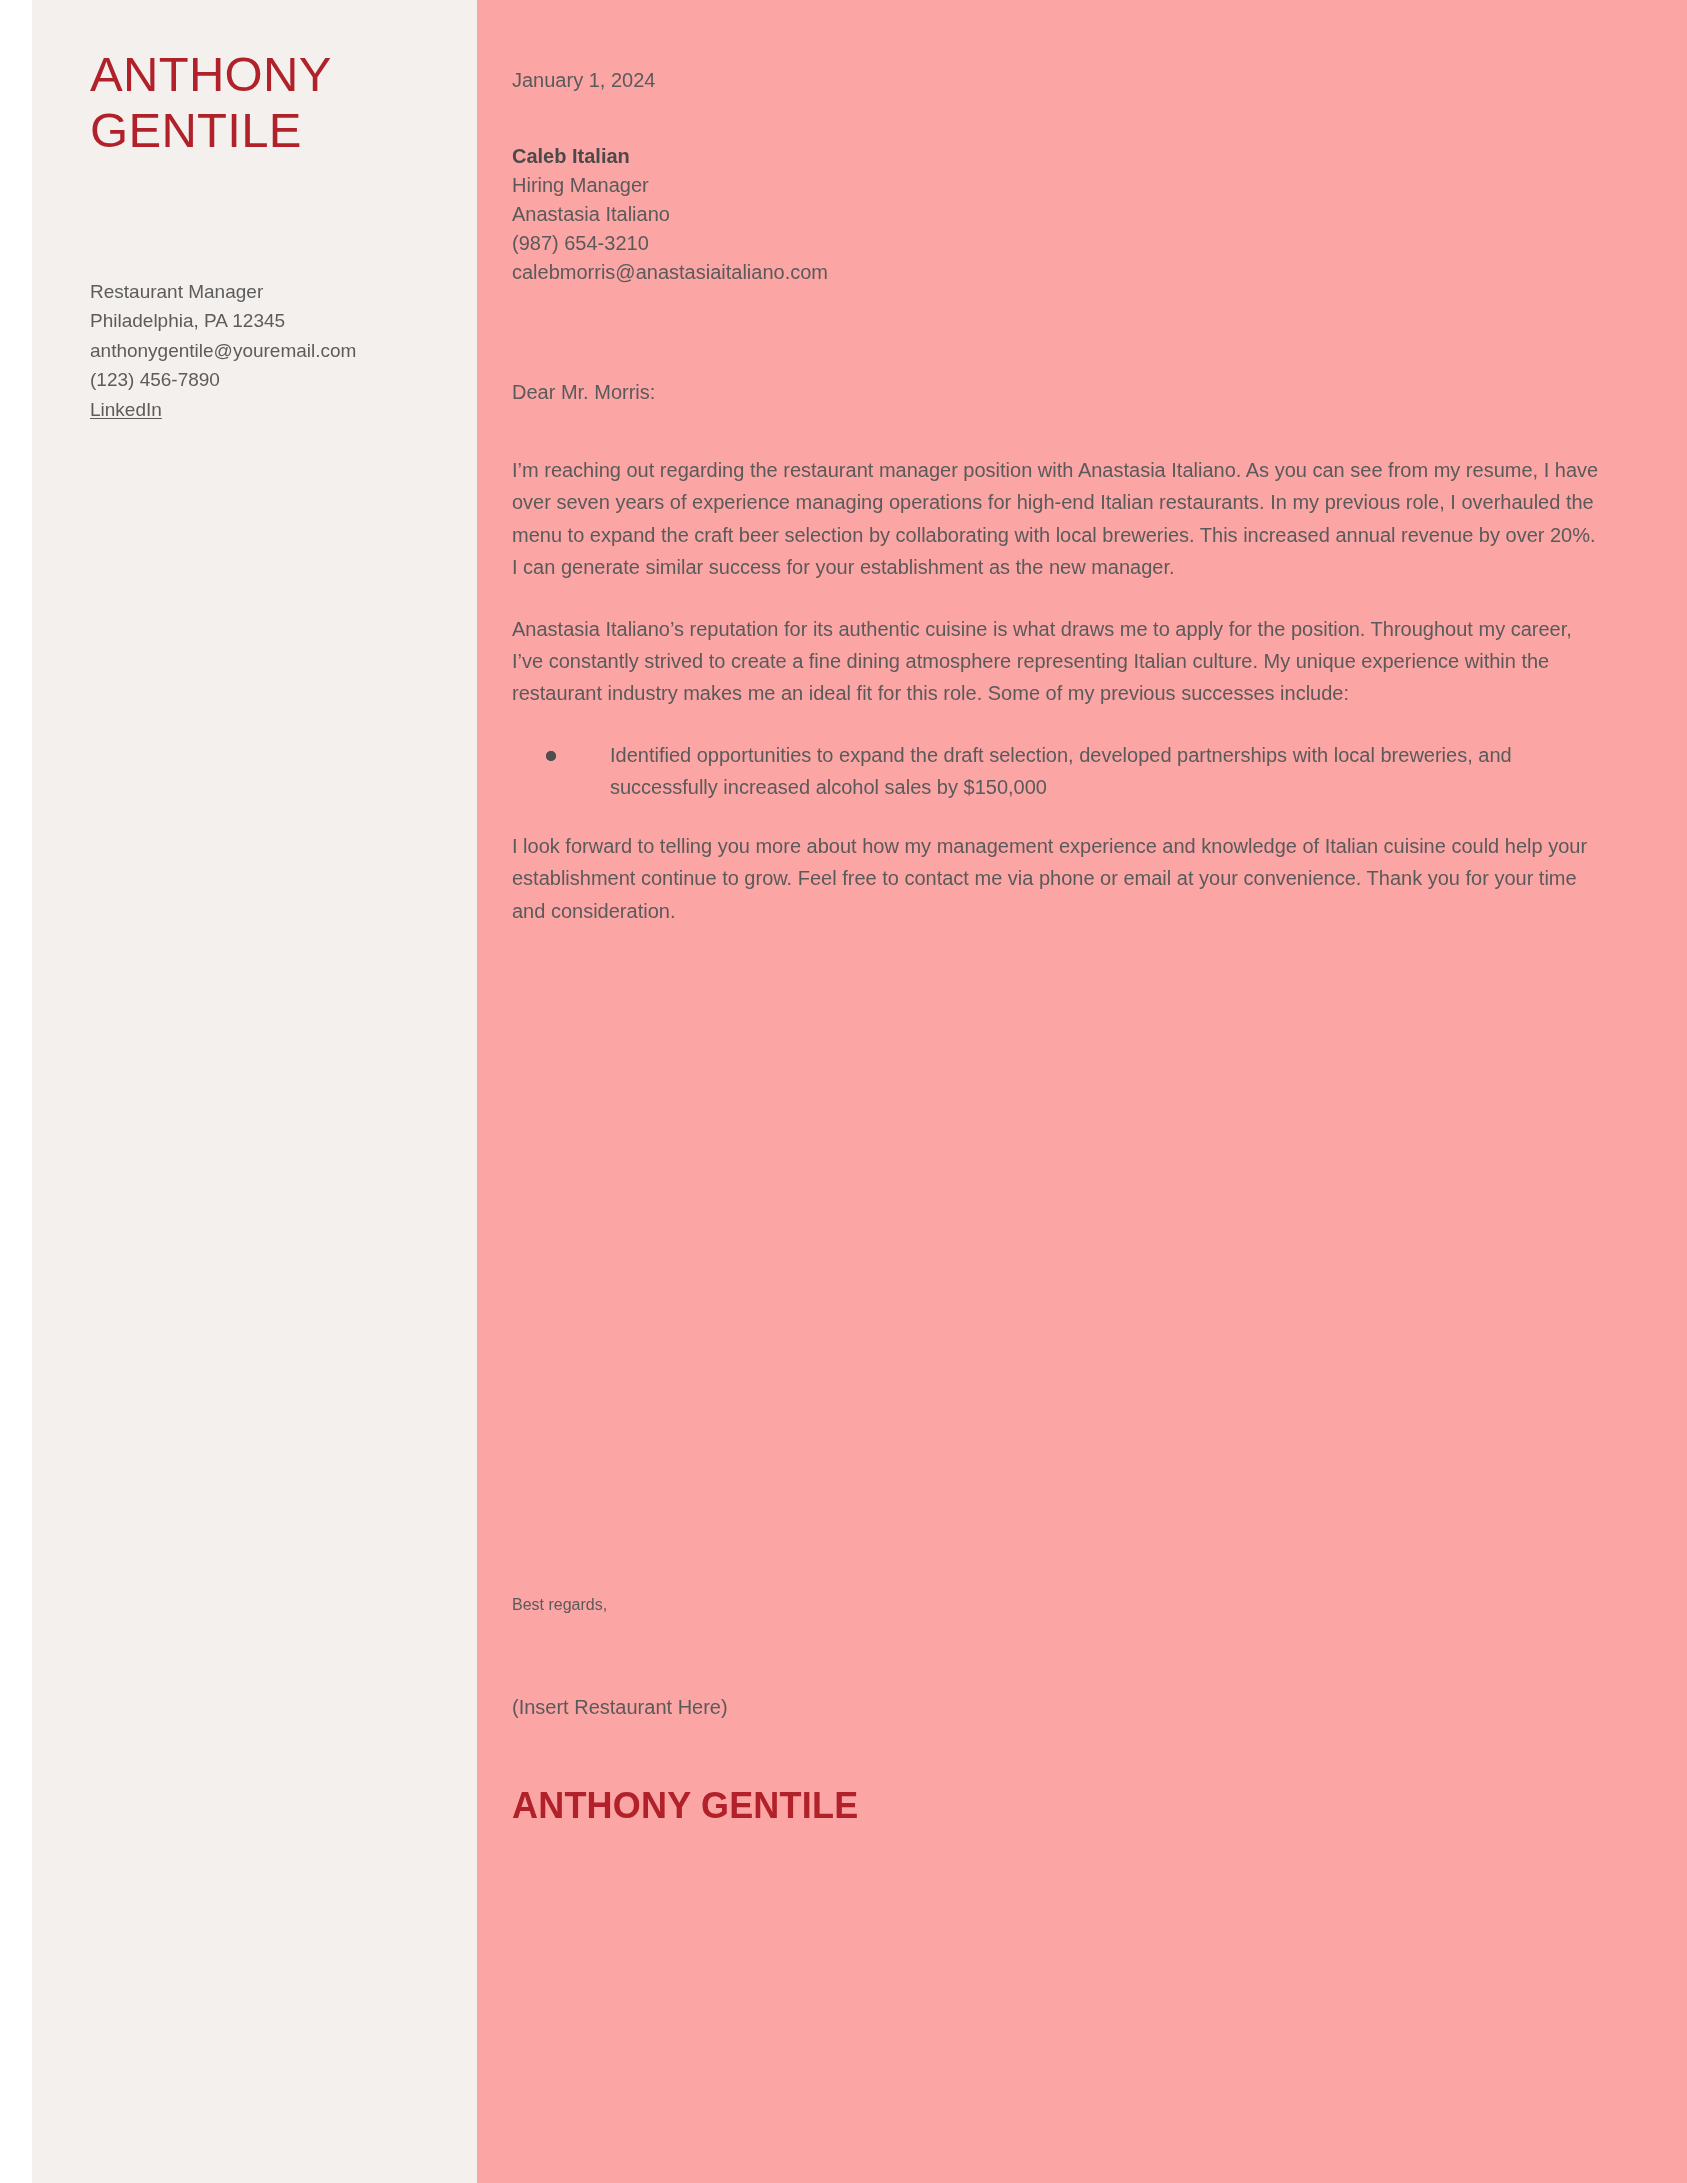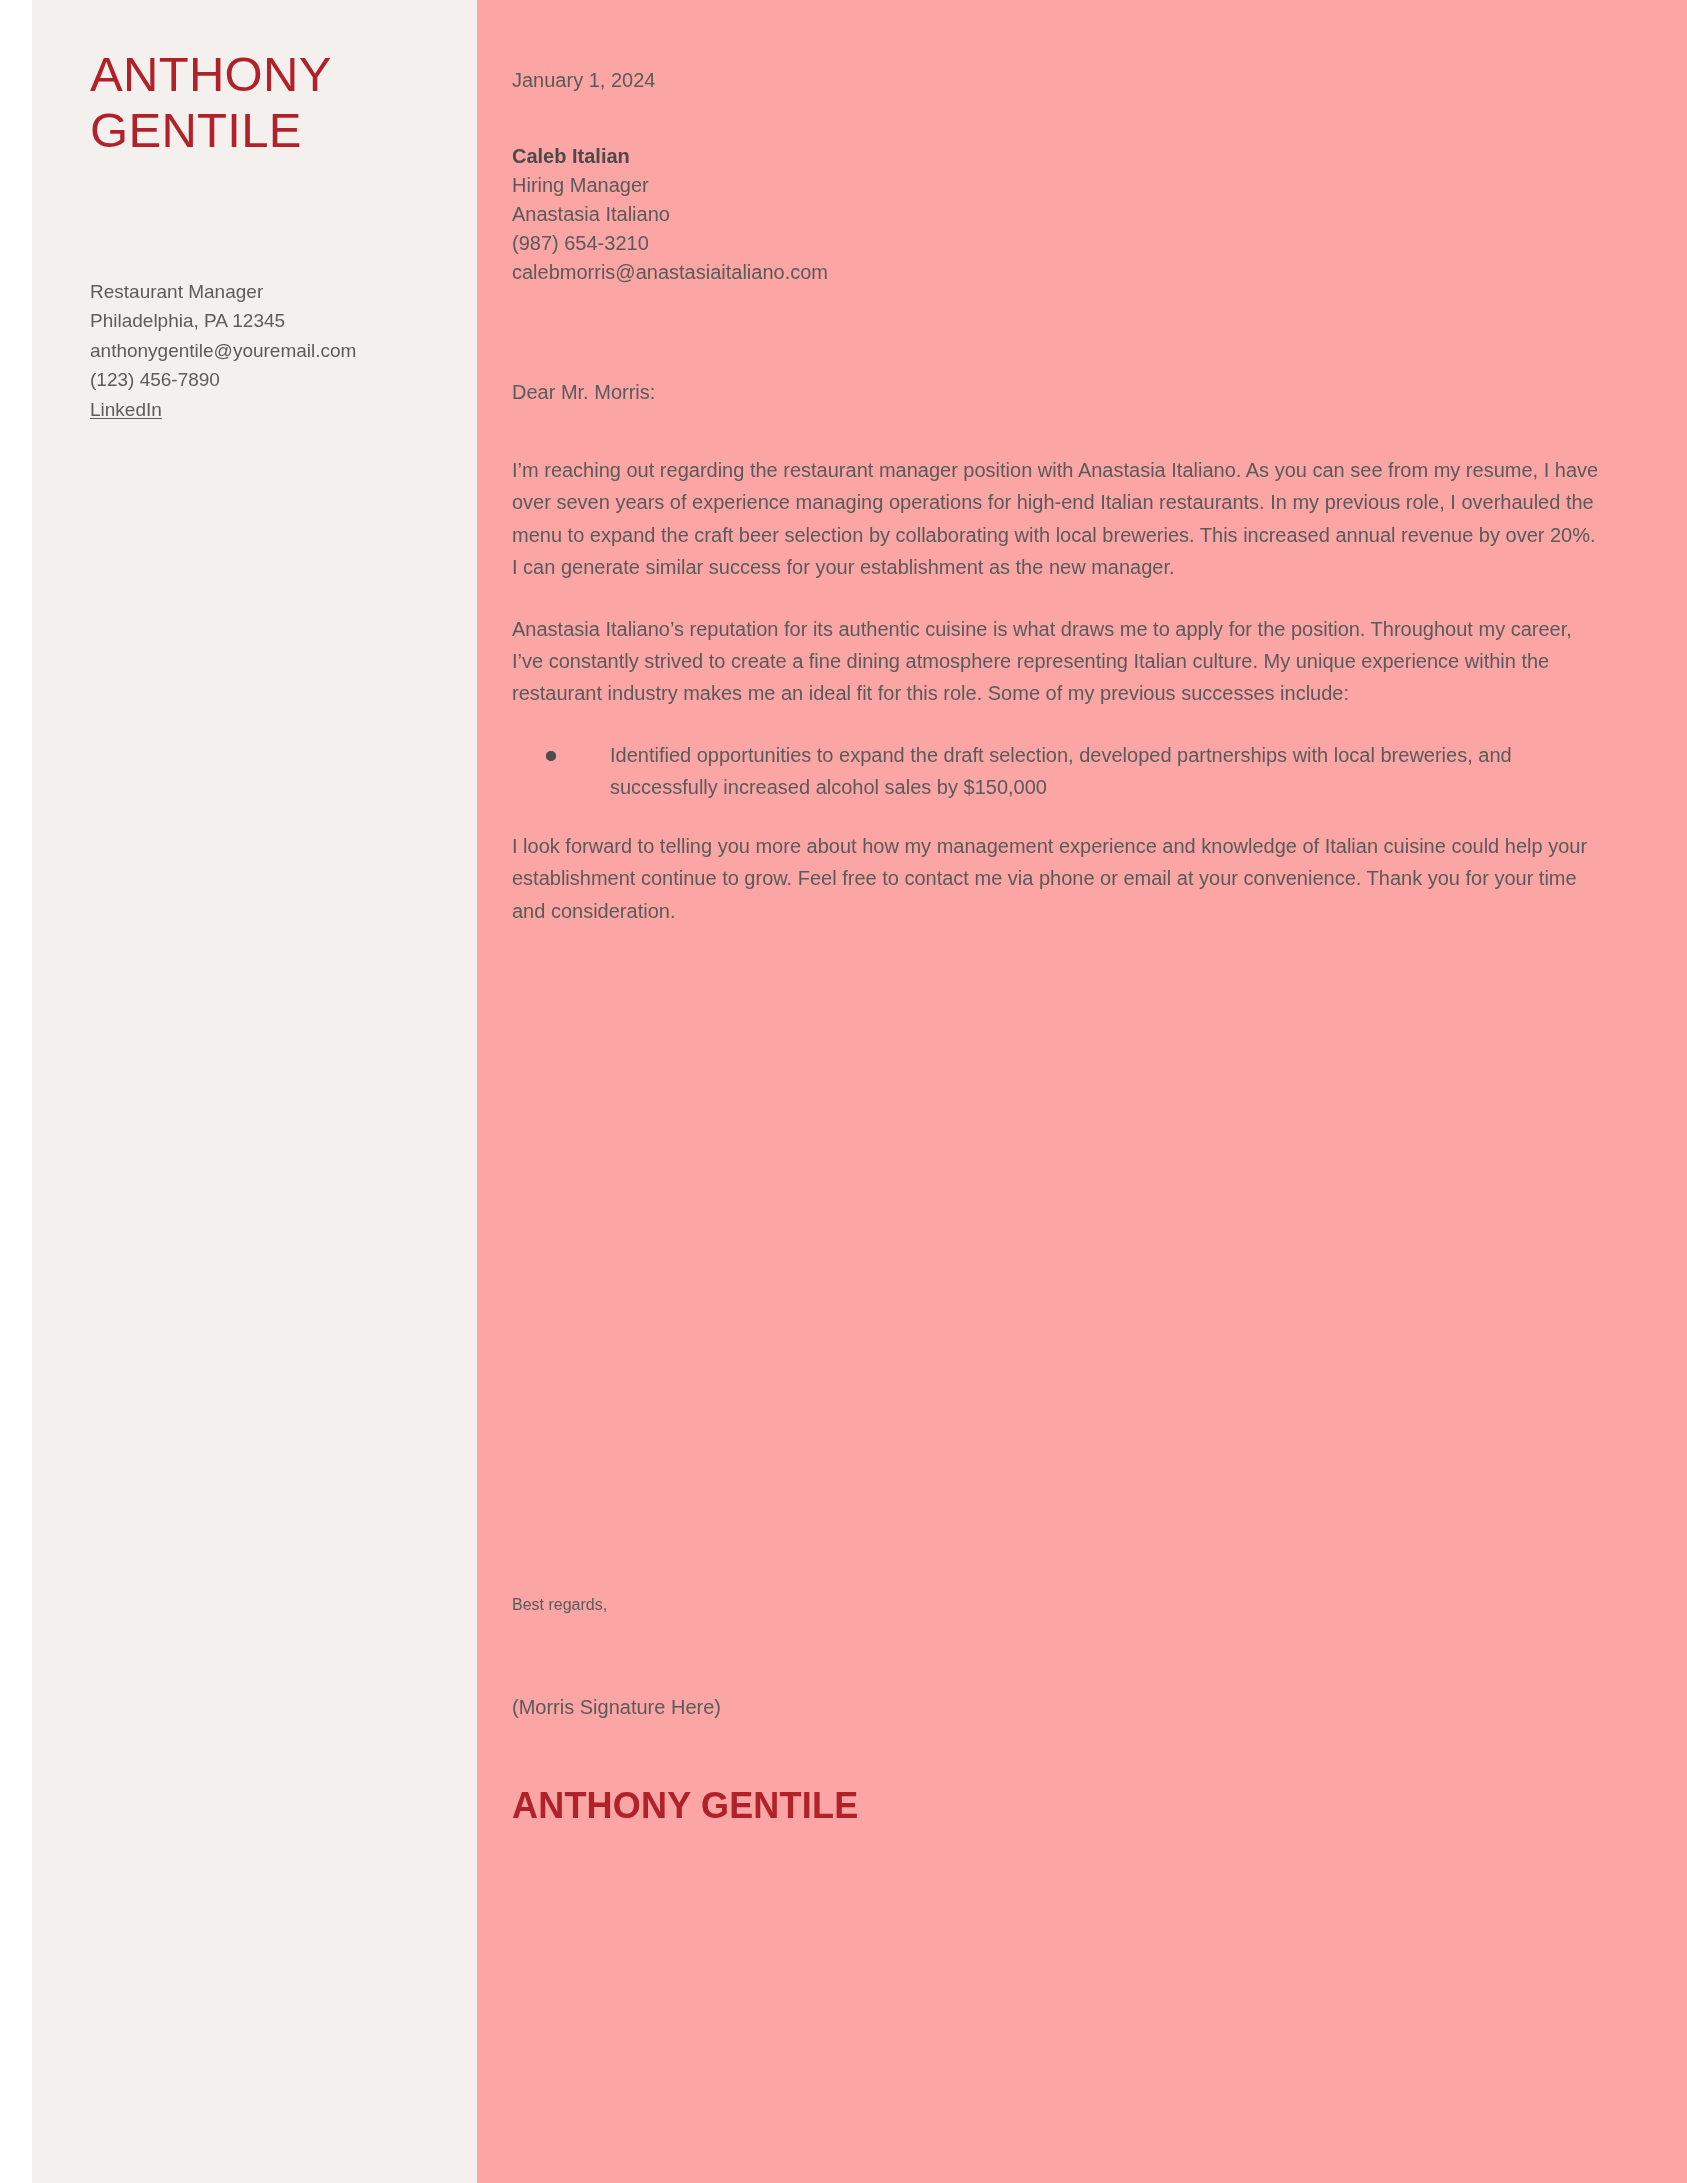--- a/index.html
+++ b/index.html
@@ -239,20 +239,20 @@
           <span class="dot"></span>
           <span>Identified opportunities to expand the draft selection, developed partnerships with local breweries, and successfully increased alcohol sales by $150,000</span>
         </li>
       </ul>
 
       <p class="para">I look forward to telling you more about how my management experience and knowledge of Italian cuisine could help your establishment continue to grow. Feel free to contact me via phone or email at your convenience. Thank you for your time and consideration.</p>
     </div>
 
     <div class="closing">
       <p class="regards">Best regards,</p>
-      <p class="sig-placeholder">(Morris Signature Here)</p>
+      <p class="sig-placeholder">(Insert Restaurant Here)</p>
       <p class="sig-name">ANTHONY GENTILE</p>
     </div>
 
   </main>
 
 </div>
 
 
 </body></html>

